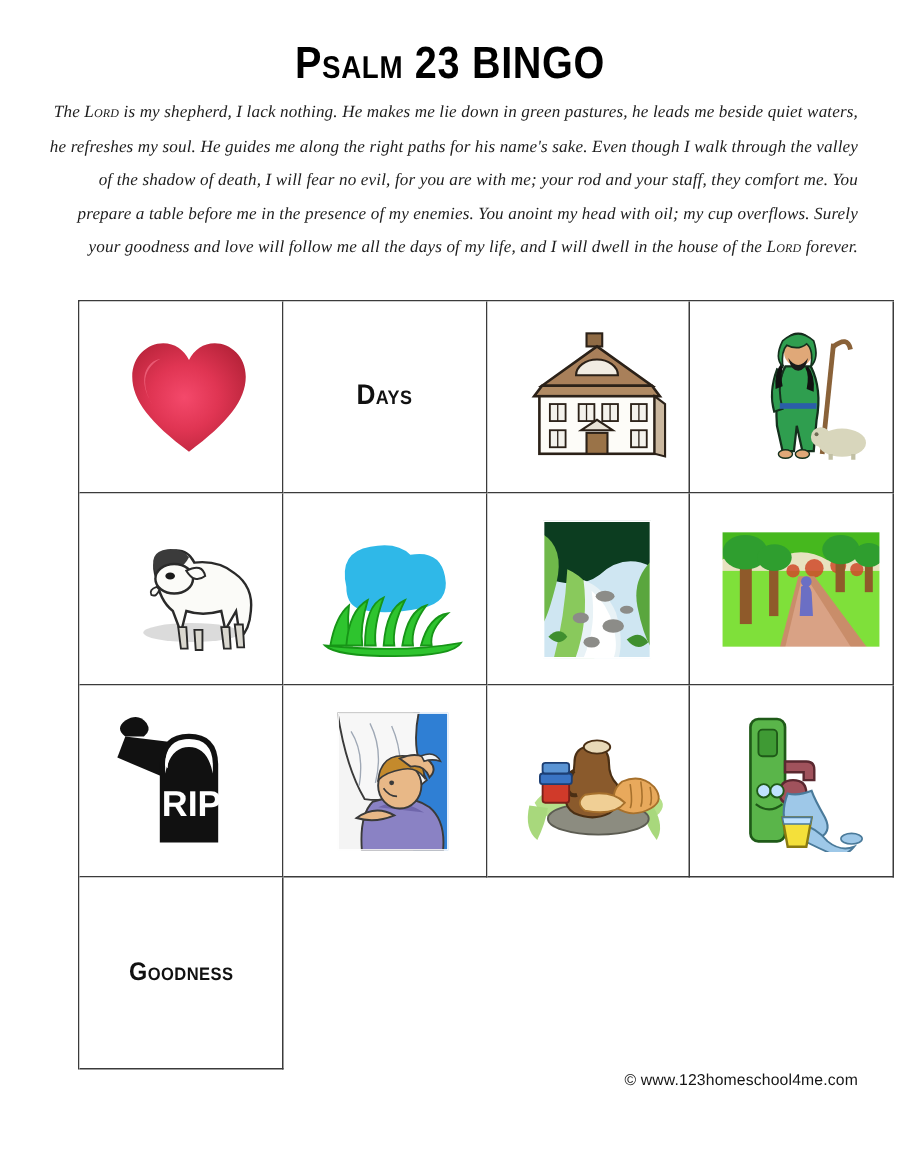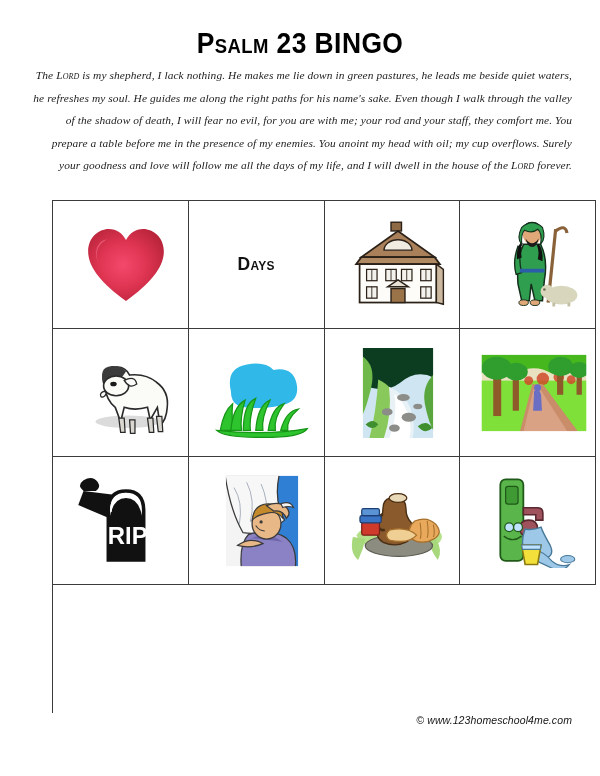--- a/index.html
+++ b/index.html
@@ -105,21 +105,20 @@
   #footer-credit {
     position: absolute;
     top: 714px;
     left: 0;
     width: 572px;
     text-align: right;
     font-family: "Liberation Sans", sans-serif;
     font-size: 10.5px;
     color: #151515;
     letter-spacing: 0.1px;
-    font-style: italic;
   }
 </style>
 </head>
 <body>
 
 <div id="page-title">Psalm 23 BINGO</div>
 
 <div id="scripture"><span>The </span><span class="smallcaps">Lord</span><span> is my shepherd, I lack nothing. He makes me lie down in green pastures, he leads me beside quiet waters, he refreshes my soul. He guides me along the right paths for his name's sake. Even though I walk through the valley of the shadow of death, I will fear no evil,   for you are with me; your rod and your staff, they comfort me.  You prepare a table before me in the presence of my enemies. You anoint my head with oil; my cup overflows.  Surely your goodness and love will follow me all the days of my life, and I will dwell in the house of the </span><span class="smallcaps">Lord</span><span> forever.</span></div>
 
 <div id="bingo-grid">
@@ -377,16 +376,19 @@
         <path d="M20 70 q10 8 20 0" fill="none" stroke="#1f5a18" stroke-width="1.6"></path>
         <path d="M44 62 q-6 16 0 26 q8 12 22 8 q12 -4 6 -16 q-8 -14 -10 -20 q-10 4 -18 2 Z" fill="#9ec8e8" stroke="#4a7a9a" stroke-width="1.6"></path>
         <path d="M52 84 q14 4 22 14 q10 8 20 4 q-8 10 -20 4 q-14 -6 -24 -12 Z" fill="#9ec8e8" stroke="#4a7a9a" stroke-width="1.4"></path>
         <ellipse cx="92" cy="96" rx="8" ry="4" fill="#9ec8e8" stroke="#4a7a9a" stroke-width="1.2"></ellipse>
         <path d="M40 80 h22 l-4 22 h-14 Z" fill="#f4e03a" stroke="#8a7a10" stroke-width="1.8"></path>
         <path d="M40 80 h22 l-1 5 h-20 Z" fill="#bfe2ff" stroke="#4a7a9a" stroke-width="1.2"></path>
       </svg>
     </div>
   </div>
 
+  <div class="bingo-cell">
+    <span class="cell-word small">Goodness</span>
+  </div>
 
 </div>
 
 <div id="footer-credit">© www.123homeschool4me.com</div>
 
 </body></html>

